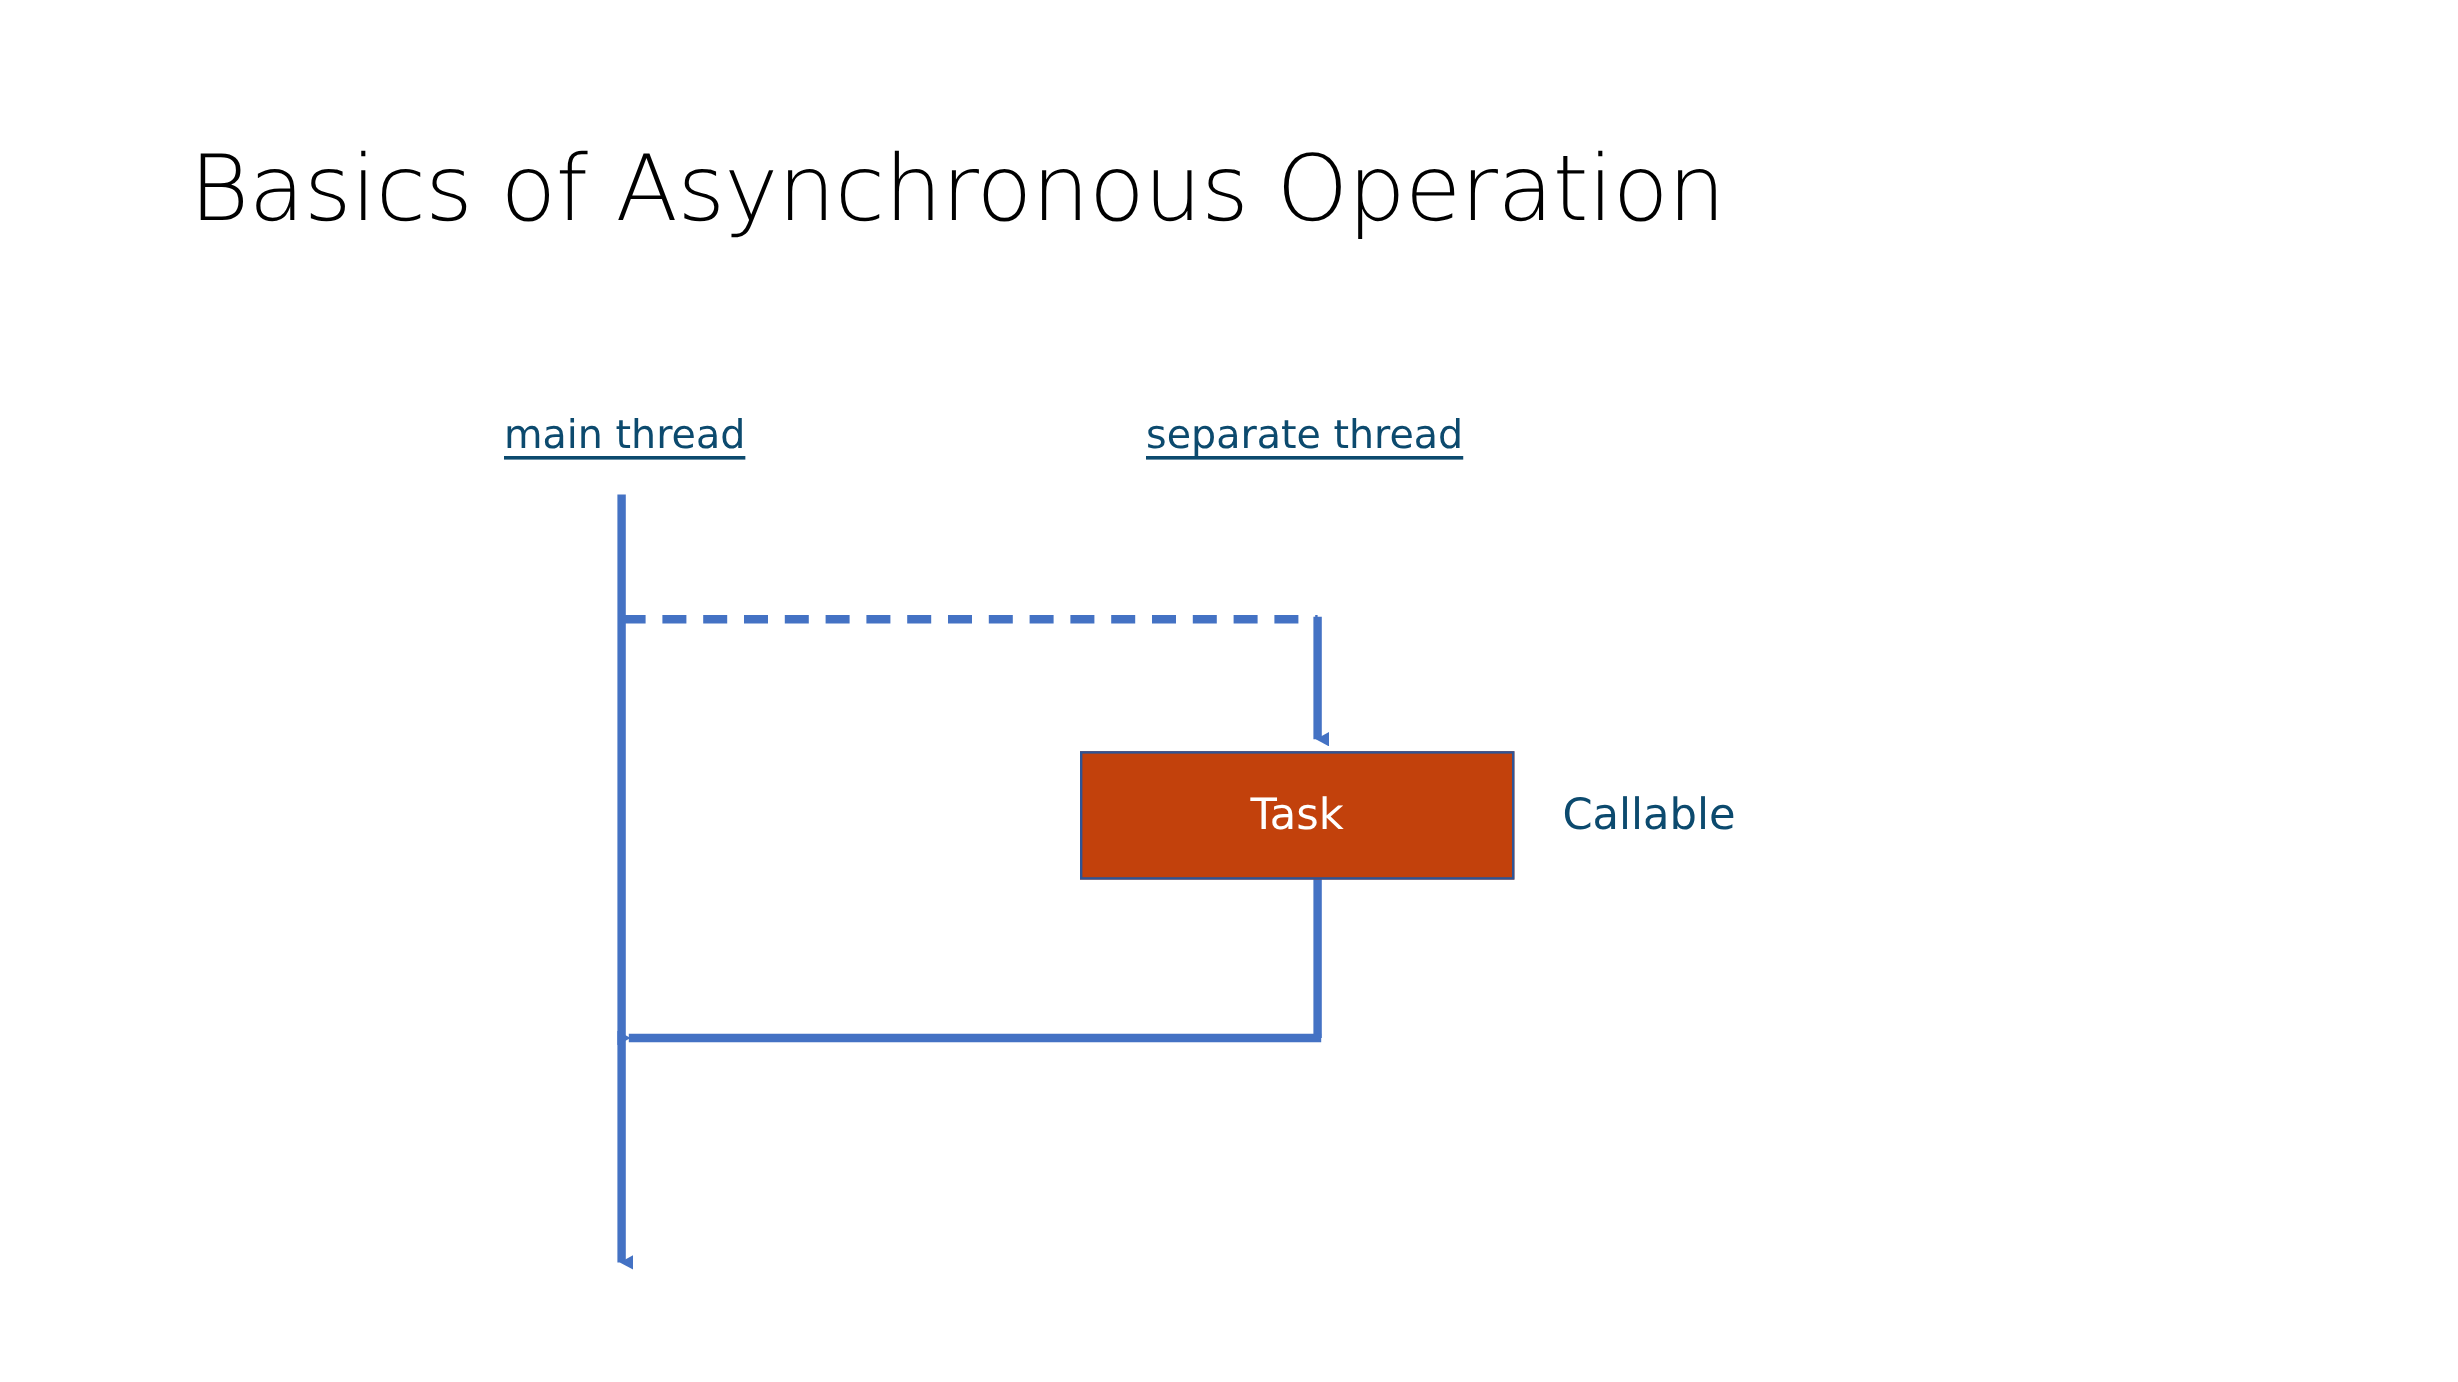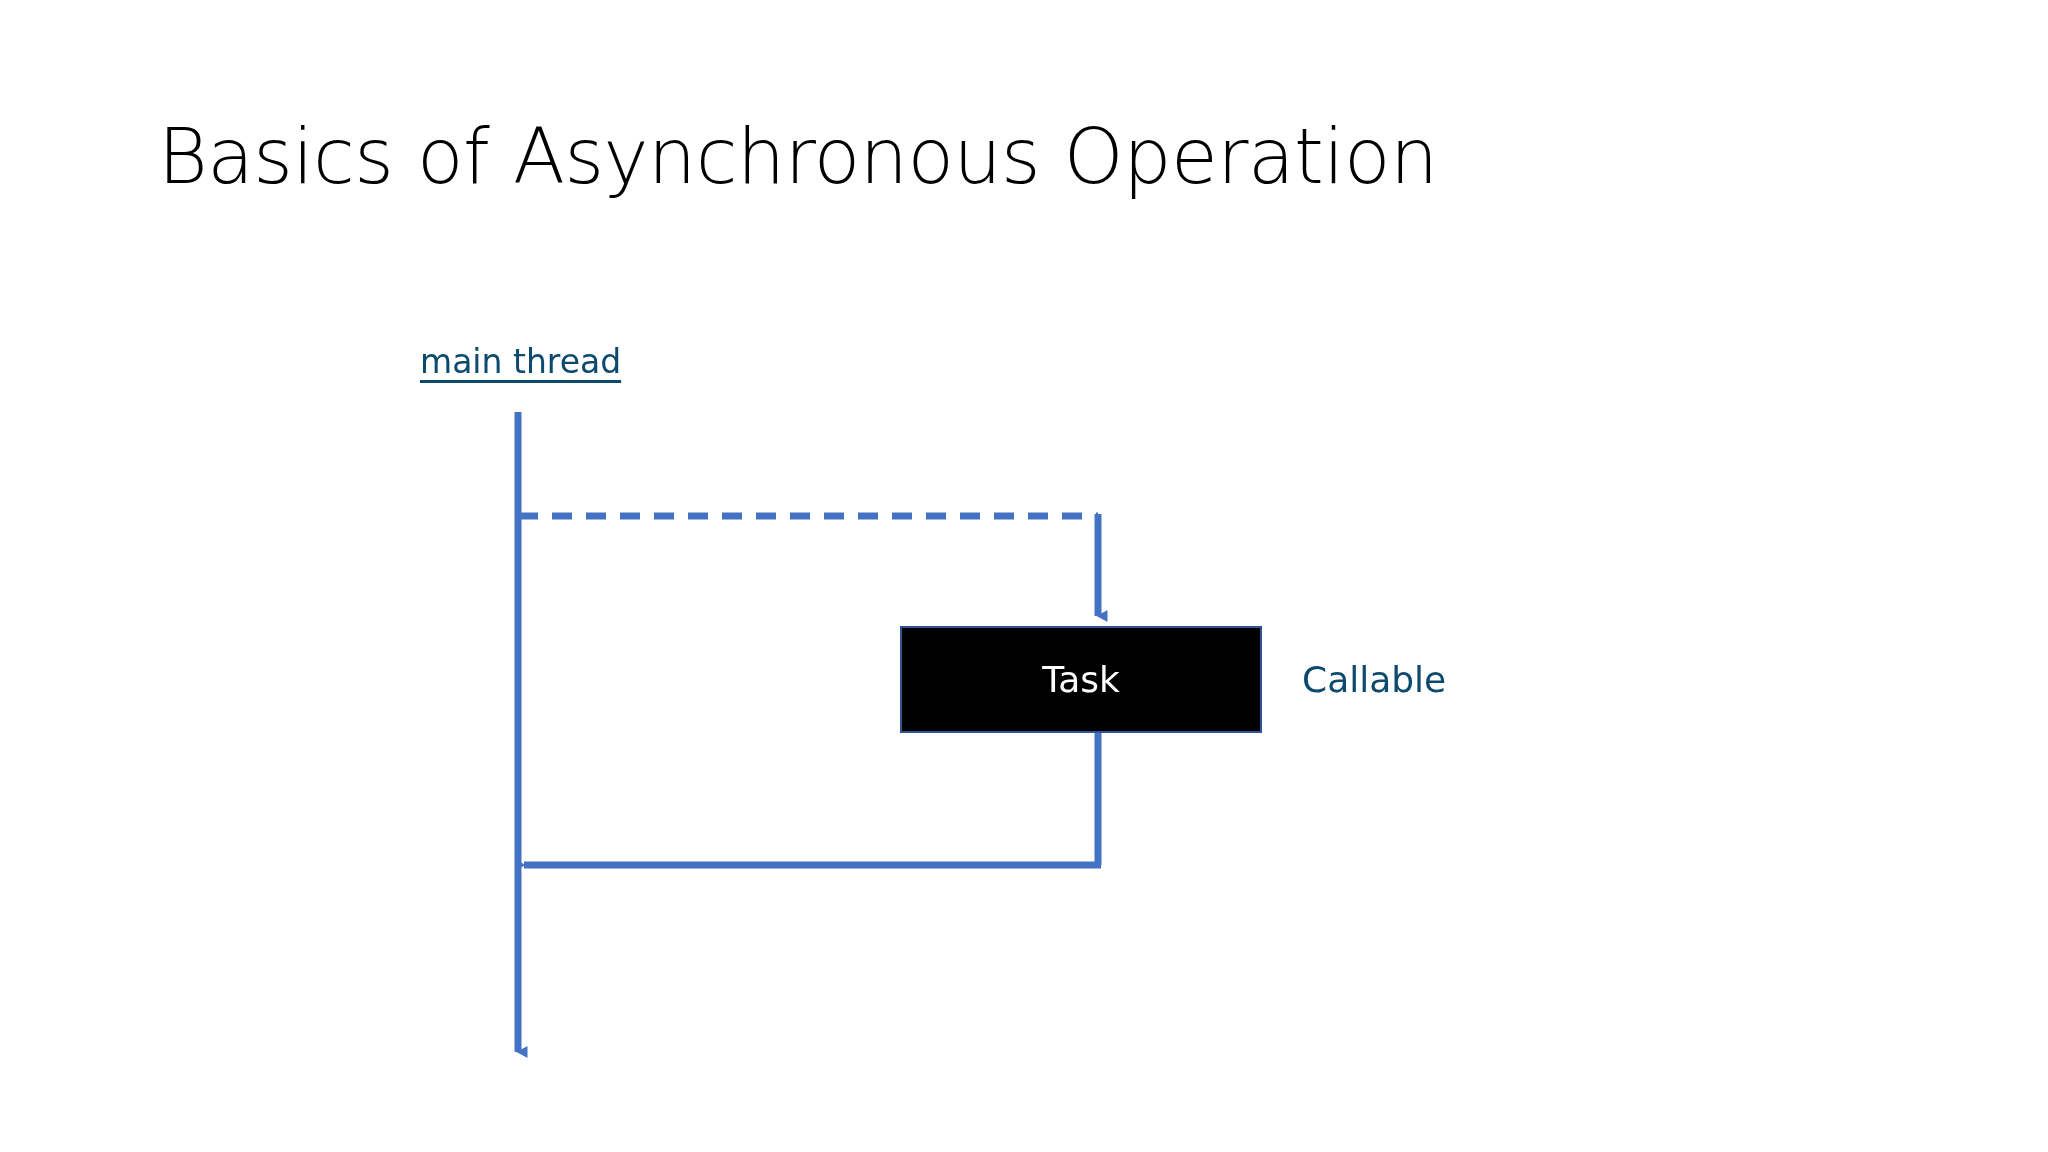--- a/index.html
+++ b/index.html
@@ -59,21 +59,21 @@
   }
 
   
   #task-box {
     position: absolute;
     left: 900px;
     top: 626px;
     width: 362px;
     height: 107px;
     box-sizing: border-box;
-    background: #000000;
+    background: #c2410c;
     border: 2px solid #2E5496;
     display: flex;
     align-items: center;
     justify-content: center;
   }
   #task-box-label {
     font-family: "DejaVu Sans", "Liberation Sans", sans-serif;
     font-size: 36px;
     font-weight: 400;
     color: #FFFFFF;
@@ -94,20 +94,21 @@
 </style>
 </head>
 <body>
 
 <div id="slide">
 
   <div id="slide-title">Basics of Asynchronous Operation</div>
 
   <div class="thread-label" id="label-main-thread">main thread</div>
 
+  <div class="thread-label" id="label-separate-thread">separate thread</div>
 
   <svg id="diagram-svg" viewBox="0 0 2048 1152">
 
     <defs>
       <marker id="arrow-down" markerWidth="12" markerHeight="12" refX="6" refY="9.5" orient="auto" markerUnits="userSpaceOnUse">
         <path d="M 0 0 L 12 0 L 6 11 Z" fill="#4472C4"></path>
       </marker>
       <marker id="arrow-left" markerWidth="12" markerHeight="12" refX="2.5" refY="6" orient="auto" markerUnits="userSpaceOnUse">
         <path d="M 12 0 L 12 12 L 1 6 Z" fill="#4472C4"></path>
       </marker>

